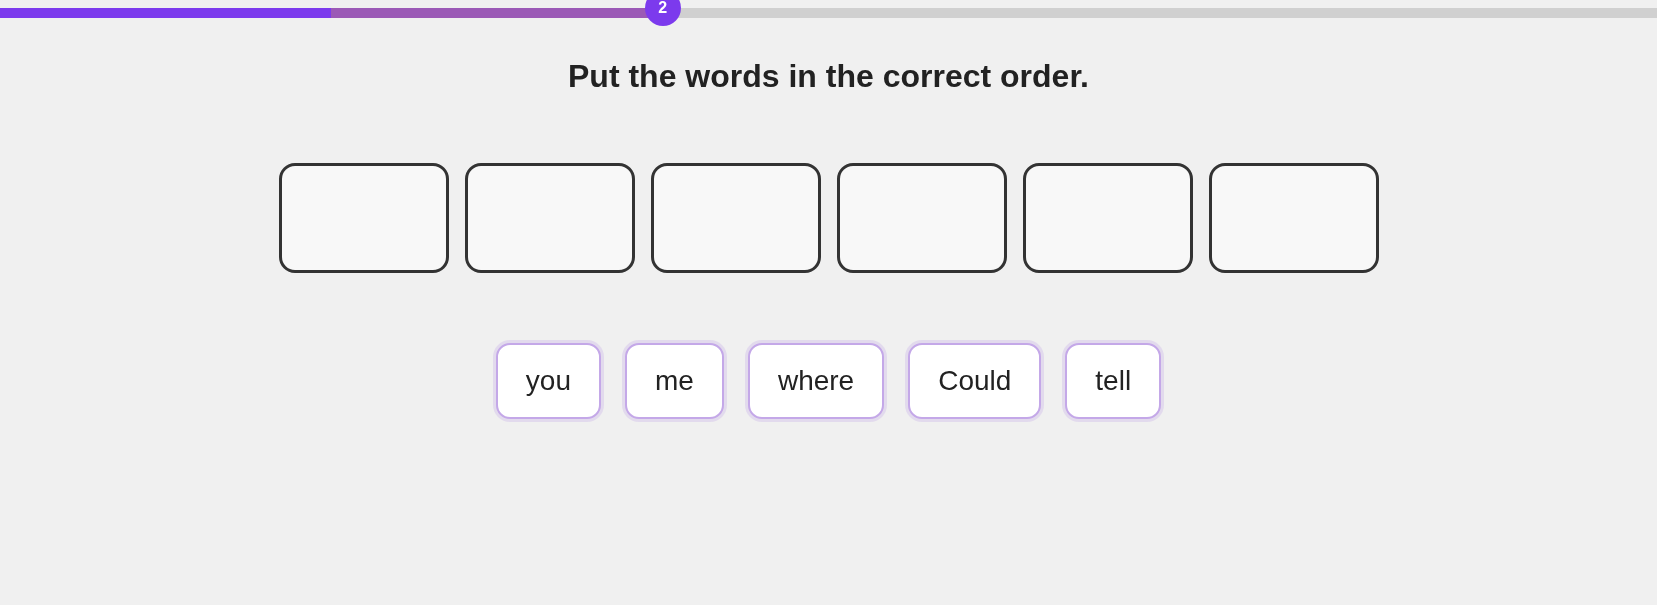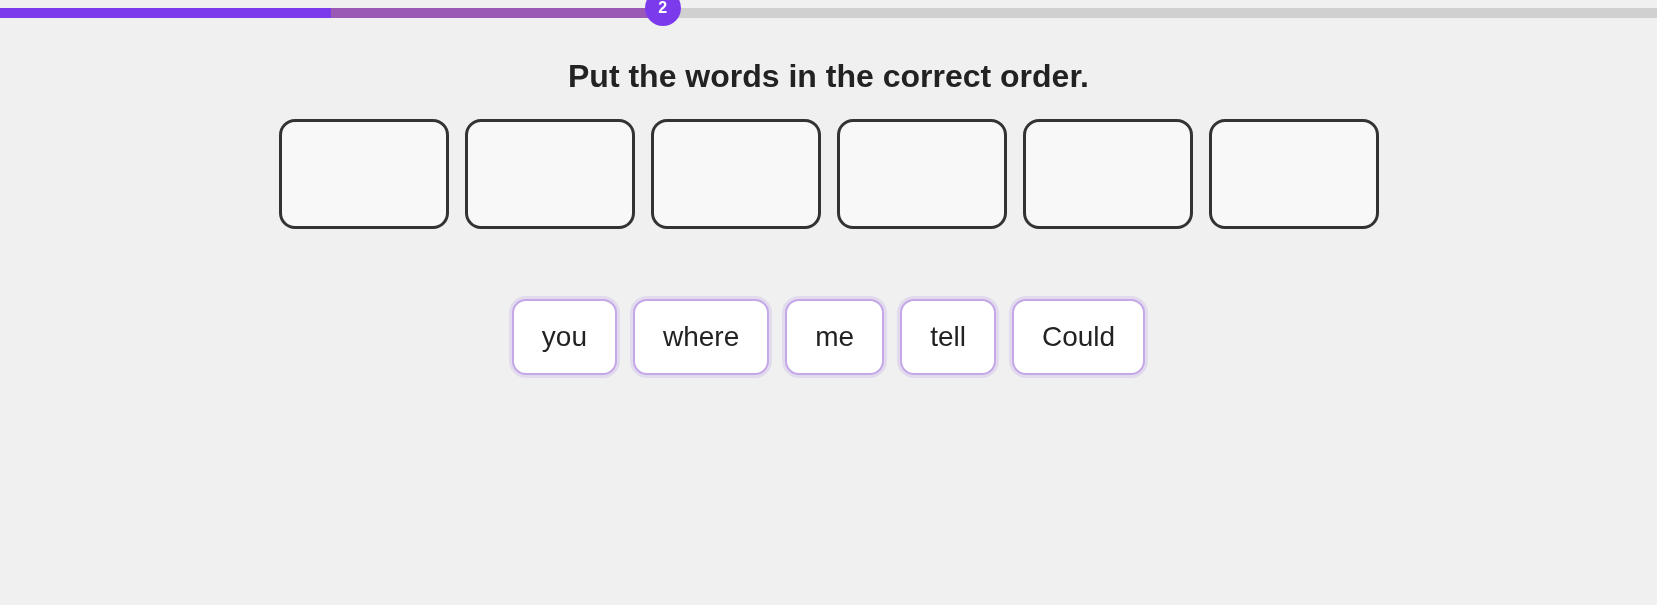--- a/index.html
+++ b/index.html
@@ -71,41 +71,41 @@
       display: flex;
       flex-direction: column;
       align-items: center;
       padding-top: 40px;
     }
 
     .instruction {
       font-size: 32px;
       font-weight: bold;
       color: #222;
-      margin-bottom: 24px;
+      margin-bottom: 68px;
       text-align: right;
     }
 
     .answer-boxes {
       display: flex;
       gap: 16px;
       margin-bottom: 70px;
     }
 
     .answer-box {
       width: 170px;
       height: 110px;
       border: 3px solid #333;
       border-radius: 16px;
       background-color: #f8f8f8;
     }
 
     .word-tiles {
       display: flex;
-      gap: 16px;
+      gap: 24px;
       flex-wrap: wrap;
       justify-content: center;
       padding: 0 60px;
     }
 
     .word-tile {
       background-color: white;
       border: 2px solid #c4a8e8;
       border-radius: 14px;
       padding: 20px 28px;
@@ -135,18 +135,18 @@
     <div class="answer-box"></div>
     <div class="answer-box"></div>
     <div class="answer-box"></div>
     <div class="answer-box"></div>
     <div class="answer-box"></div>
     <div class="answer-box"></div>
   </div>
 
   <div class="word-tiles">
     <div class="word-tile">you</div>
+    <div class="word-tile">me</div>
     <div class="word-tile">where</div>
-    <div class="word-tile">me</div>
+    <div class="word-tile">Could</div>
     <div class="word-tile">tell</div>
-    <div class="word-tile">Could</div>
   </div>
 </div>
 
 </body></html>

